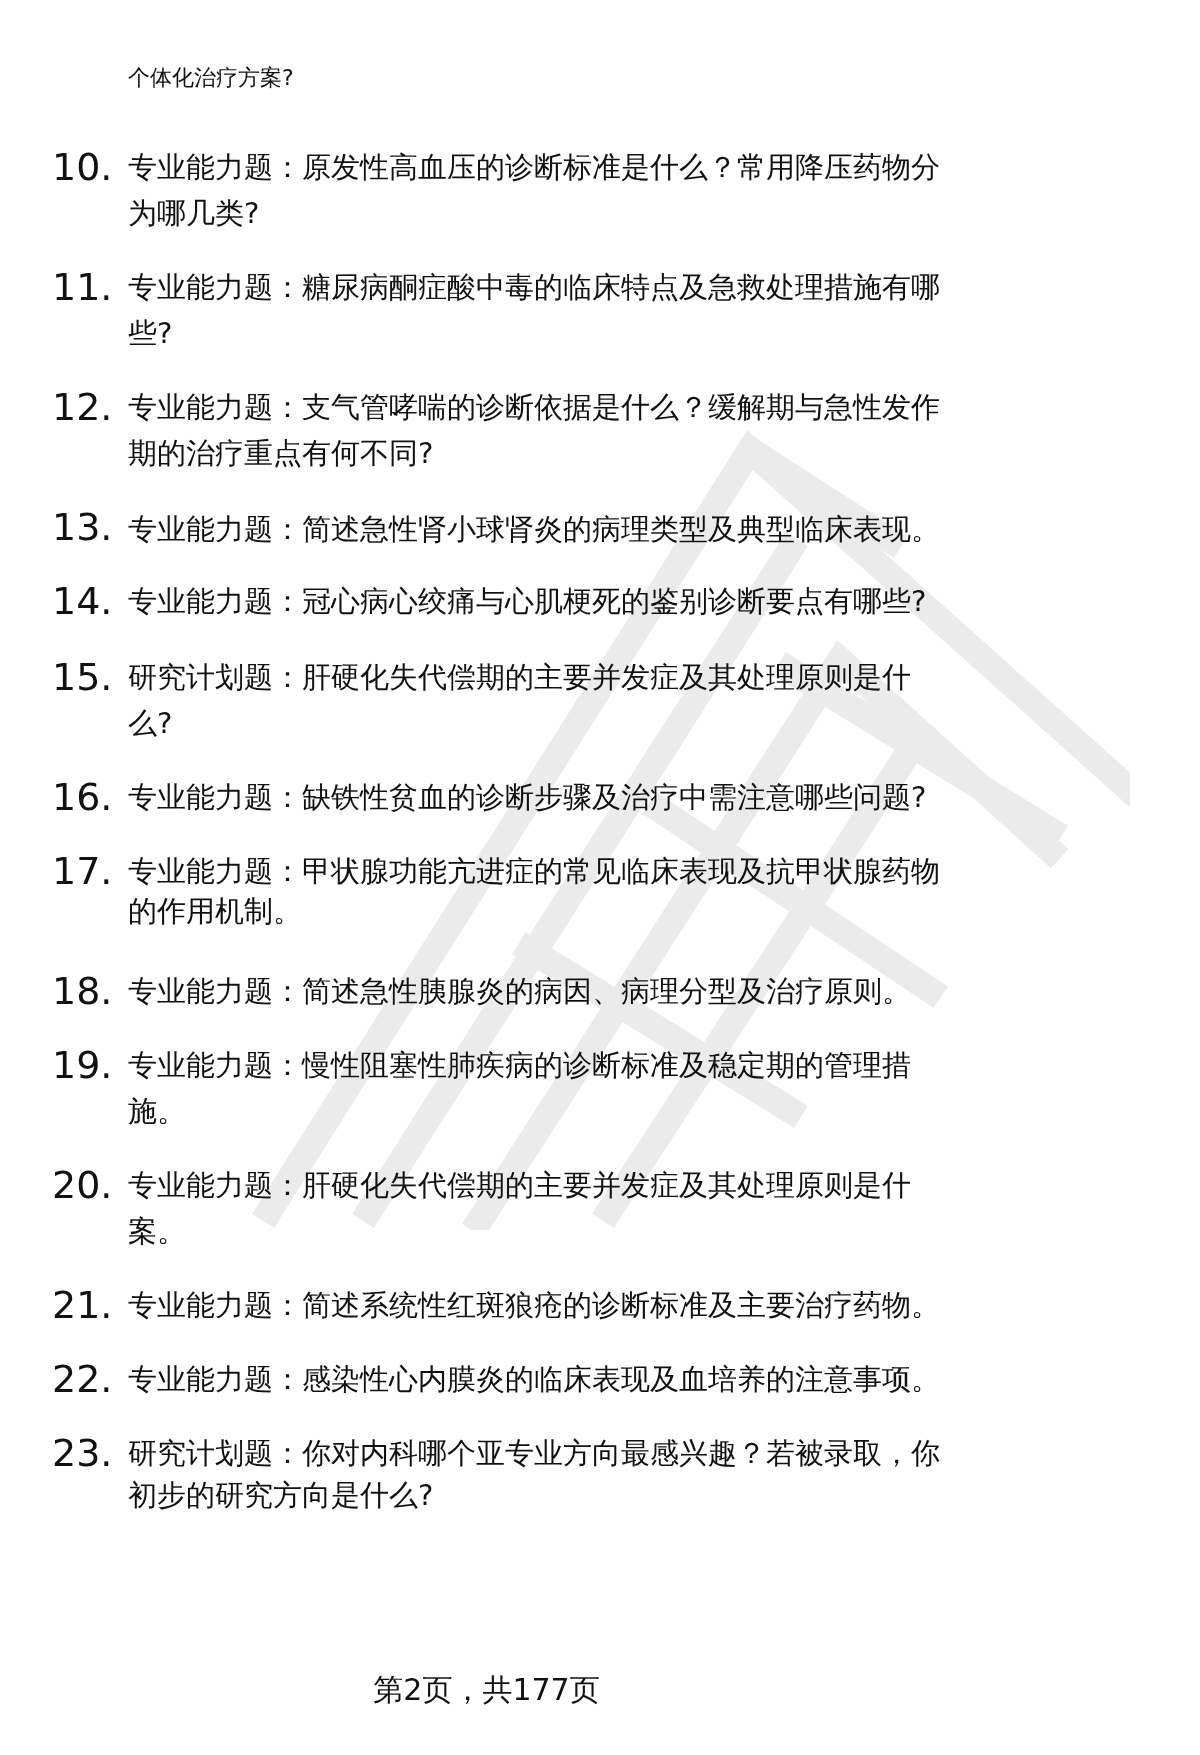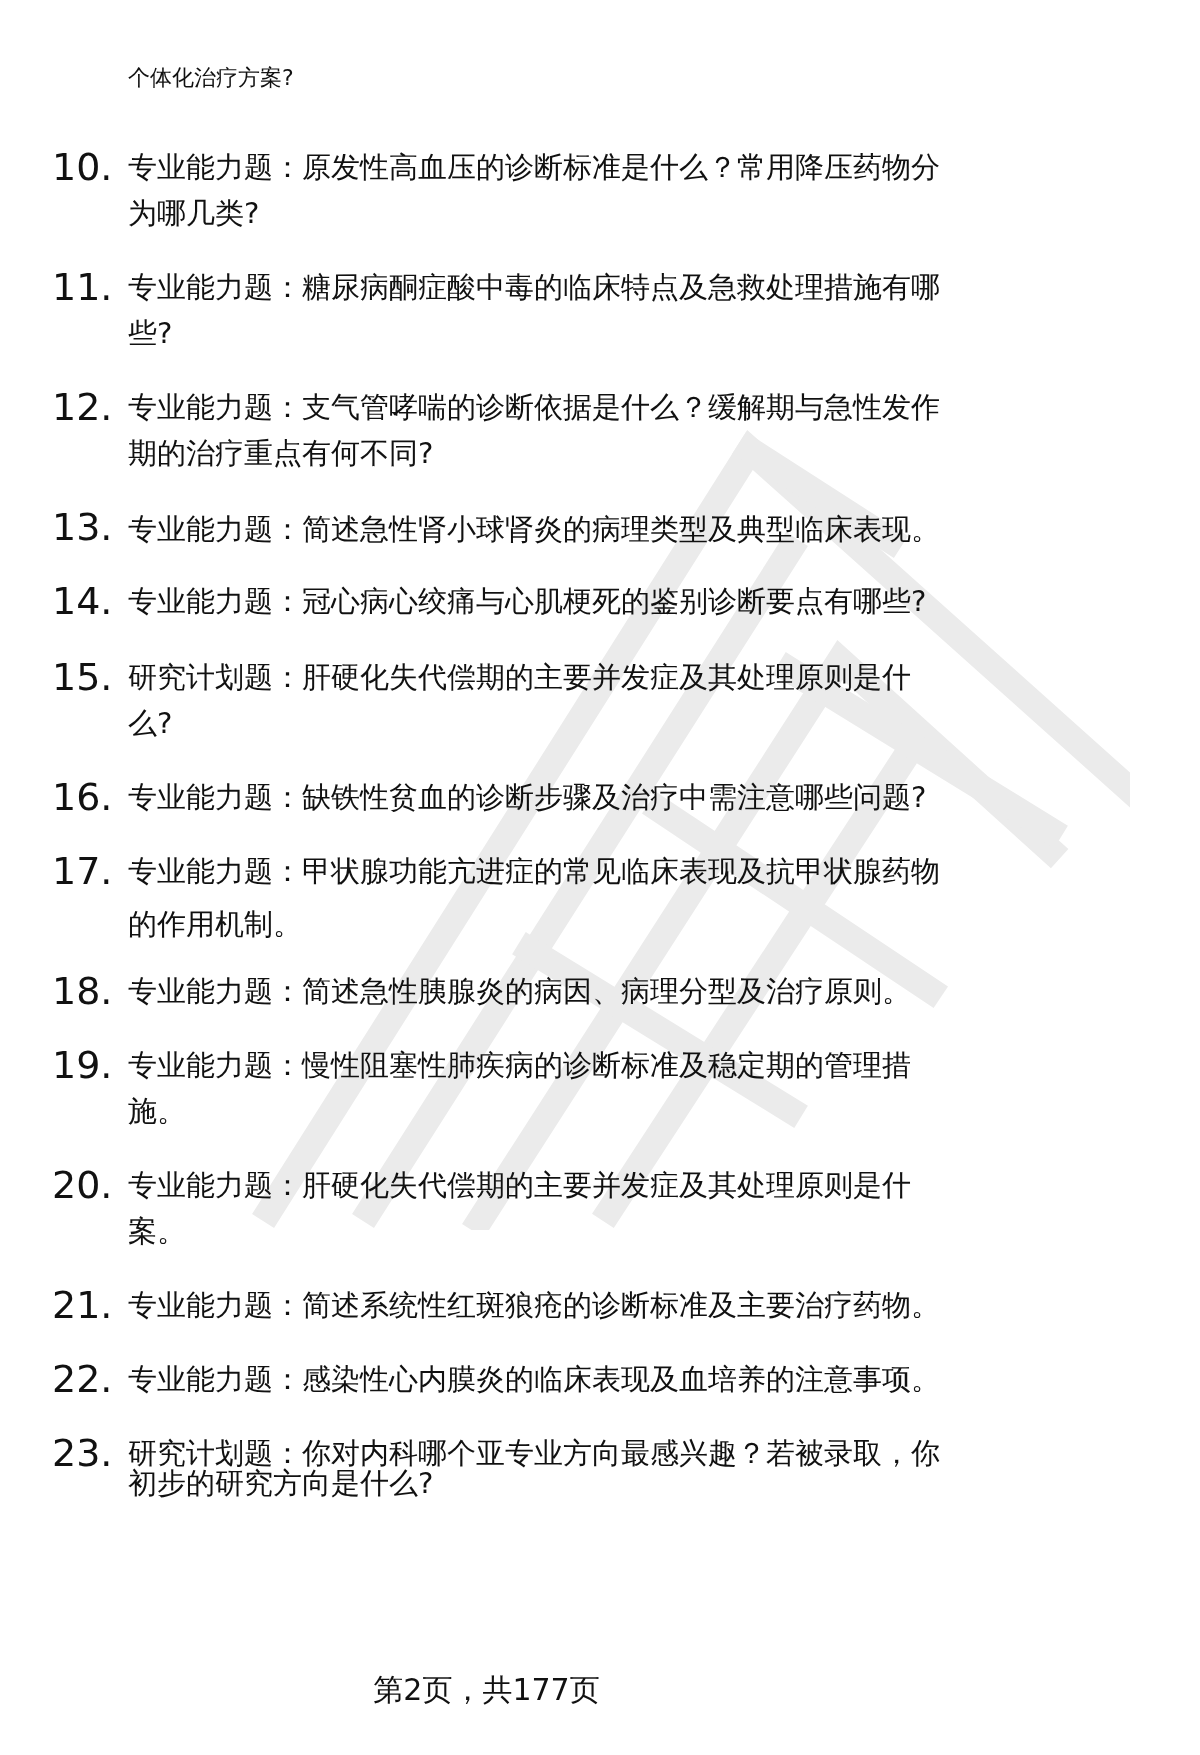--- a/index.html
+++ b/index.html
@@ -83,21 +83,21 @@
   </div>
 
   <div class="item" style="top:773px;">
     <span class="num">16.</span>
     <span class="line" style="top:0">专业能力题：缺铁性贫血的诊断步骤及治疗中需注意哪些问题?</span>
   </div>
 
   <div class="item" style="top:847px;">
     <span class="num">17.</span>
     <span class="line" style="top:0">专业能力题：甲状腺功能亢进症的常见临床表现及抗甲状腺药物</span>
-    <span class="line" style="top:53px">的作用机制。</span>
+    <span class="line" style="top:40px">的作用机制。</span>
   </div>
 
   <div class="item" style="top:967px;">
     <span class="num">18.</span>
     <span class="line" style="top:0">专业能力题：简述急性胰腺炎的病因、病理分型及治疗原则。</span>
   </div>
 
   <div class="item" style="top:1041px;">
     <span class="num">19.</span>
     <span class="line" style="top:0">专业能力题：慢性阻塞性肺疾病的诊断标准及稳定期的管理措</span>
@@ -116,17 +116,17 @@
   </div>
 
   <div class="item" style="top:1355px;">
     <span class="num">22.</span>
     <span class="line" style="top:0">专业能力题：感染性心内膜炎的临床表现及血培养的注意事项。</span>
   </div>
 
   <div class="item" style="top:1429px;">
     <span class="num">23.</span>
     <span class="line" style="top:0">研究计划题：你对内科哪个亚专业方向最感兴趣？若被录取，你</span>
-    <span class="line" style="top:30px">初步的研究方向是什么?</span>
+    <span class="line" style="top:42px">初步的研究方向是什么?</span>
   </div>
 
   <div class="footer">第2页，共177页</div>
 </div>
 
 </body></html>

